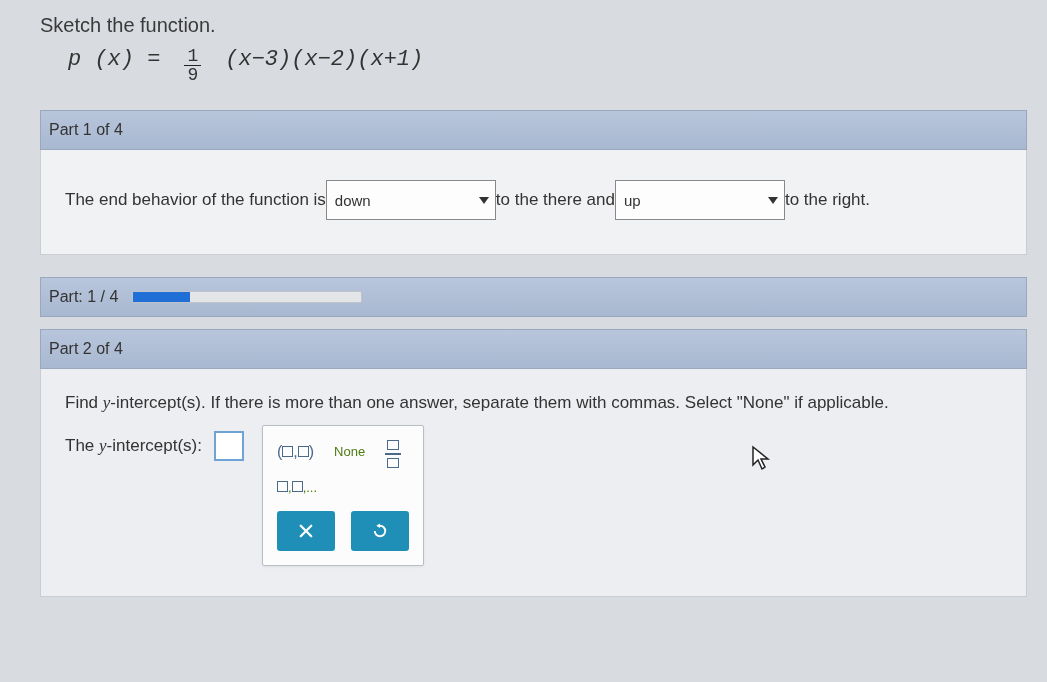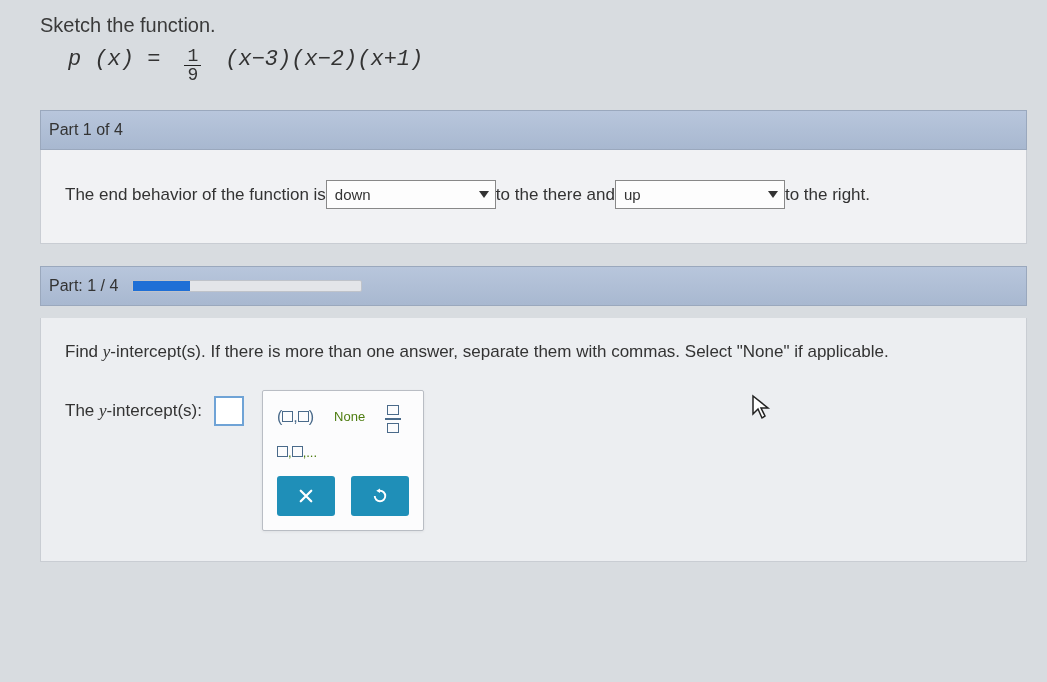--- a/index.html
+++ b/index.html
@@ -63,21 +63,21 @@
     display: flex;
     align-items: center;
     flex-wrap: wrap;
   }
   .select-box {
     display: inline-flex;
     align-items: center;
     justify-content: space-between;
     border: 1px solid #888;
     background: #fdfdfd;
-    height: 29px;
+    height: 40px;
     padding: 0 6px 0 8px;
     font-size: 15px;
     min-width: 170px;
     color: #333;
   }
   .tri-down {
     width: 0; height: 0;
     border-left: 5px solid transparent;
     border-right: 5px solid transparent;
     border-top: 7px solid #333;
@@ -99,21 +99,21 @@
     background: #1f6fd6;
   }
   .part2-body {
     background: #eceef1;
     border: 1px solid #c9cdd3;
     border-top: none;
     padding: 24px 24px 30px 24px;
   }
   .instr {
     font-size: 17px;
-    margin-bottom: 28px;
+    margin-bottom: 12px;
   }
   .answer-row {
     display: flex;
     align-items: flex-start;
     gap: 18px;
   }
   .answer-label {
     font-size: 17px;
     padding-top: 6px;
     display: flex;
@@ -224,20 +224,23 @@
 
   <div class="section-header">
     <span>Part: 1 / 4</span>
     <div class="progress-bar-outer">
       <div class="progress-bar-inner"></div>
     </div>
   </div>
 
   <div style="height:12px;"></div>
 
+  <div class="section-header">
+    <span>Part 2 of 4</span>
+  </div>
   <div class="part2-body" style="position:relative;">
     <div class="instr">
       <span>Find </span><span class="ystyle">y</span><span>-intercept(s). If there is more than one answer, separate them with commas. Select "None" if applicable.</span>
     </div>
 
     <div class="answer-row">
       <div class="answer-label">
         <span>
           <span>The </span><span class="ystyle">y</span><span>-intercept(s):</span>
         </span>

